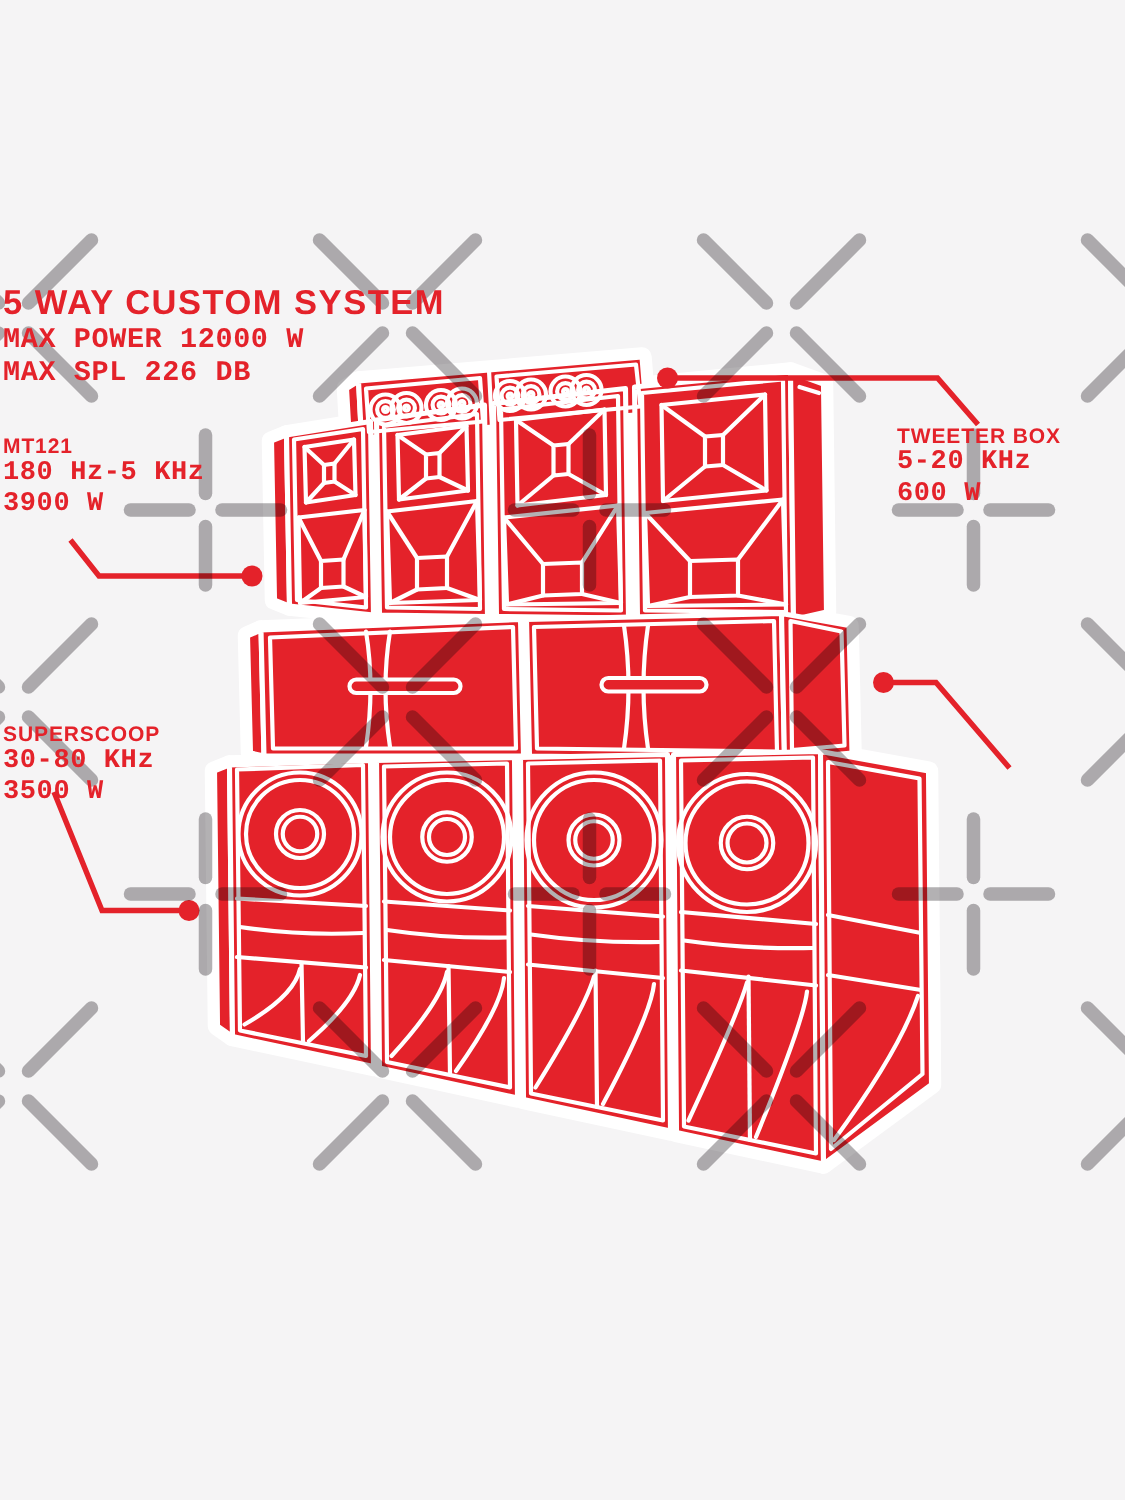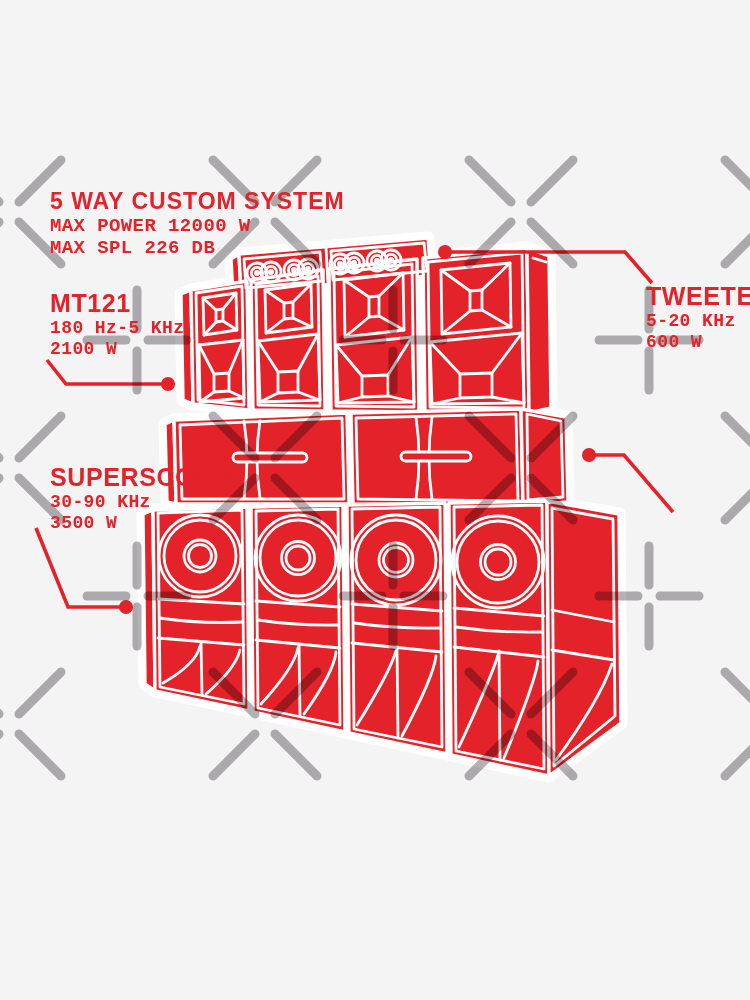--- a/index.html
+++ b/index.html
@@ -4,22 +4,22 @@
 <style>
   :root { --red:#e4222a; --gray:#b3b1b3; --bg:#f5f4f5; }
   * { margin:0; padding:0; box-sizing:border-box; }
   html,body { width:750px; height:1000px; }
   body { background:var(--bg); font-family:"Liberation Sans", sans-serif; }
   .canvas { position:relative; width:750px; height:1000px; overflow:hidden; background:var(--bg); }
   svg.layer { position:absolute; left:0; top:0; width:750px; height:1000px; }
   #art { z-index:1; }
   #marks { z-index:2; mix-blend-mode:multiply; pointer-events:none; }
   .textlayer { position:absolute; inset:0; z-index:3; }
-  .callout { position:absolute; color:var(--red); font-weight:700; letter-spacing:.6px; line-height:1.16; white-space:nowrap;margin-left:48px; }
-  .callout .hd { font-size:25px; }
+  .callout { position:absolute; color:var(--red); font-weight:700; letter-spacing:.6px; line-height:1.16; white-space:nowrap; }
+  .callout .hd { font-size:14px; }
   .callout .sp { font-size:18px; font-weight:700; letter-spacing:.4px;font-family:Liberation Mono, monospace; }
   #title-block .hd { font-size:23px; letter-spacing:1px; }
   #title-block .sp { font-size:19px; }
   
   .case  { fill:#fff; stroke:#fff; stroke-width:13; stroke-linejoin:round; }
   .cab   { fill:var(--red); stroke:#fff; stroke-width:3.4; stroke-linejoin:round; }
   .det   { fill:none; stroke:#fff; stroke-width:2.8; stroke-linejoin:round; stroke-linecap:round; }
   .detf  { fill:var(--red); stroke:#fff; stroke-width:2.8; stroke-linejoin:round; }
   .lead  { fill:none; stroke:var(--red); stroke-width:3.6; stroke-linejoin:miter; }
   .dot   { fill:var(--red); }
@@ -401,29 +401,29 @@
 
     <div class="callout" id="title-block" style="left:2px; top:188px;">
       <div class="hd">5 WAY CUSTOM SYSTEM</div>
       <div class="sp">MAX POWER 12000 W</div>
       <div class="sp">MAX SPL 226 DB</div>
     </div>
 
     <div class="callout" style="left:2px; top:289px;">
       <div class="hd">MT121</div>
       <div class="sp">180 Hz-5 KHz</div>
-      <div class="sp">2100 W</div>
+      <div class="sp">3900 W</div>
     </div>
 
     <div class="callout" style="left:598px; top:282px;">
       <div class="hd">TWEETER BOX</div>
       <div class="sp">5-20 KHz</div>
       <div class="sp">600 W</div>
     </div>
 
-    <div class="callout" style="left:2px; top:463px;">
+    <div class="callout" style="left:2px; top:481px;">
       <div class="hd">SUPERSCOOP</div>
-      <div class="sp">30-90 KHz</div>
+      <div class="sp">30-80 KHz</div>
       <div class="sp">3500 W</div>
     </div>
 
   </div>
 </div>
 
 </body></html>

